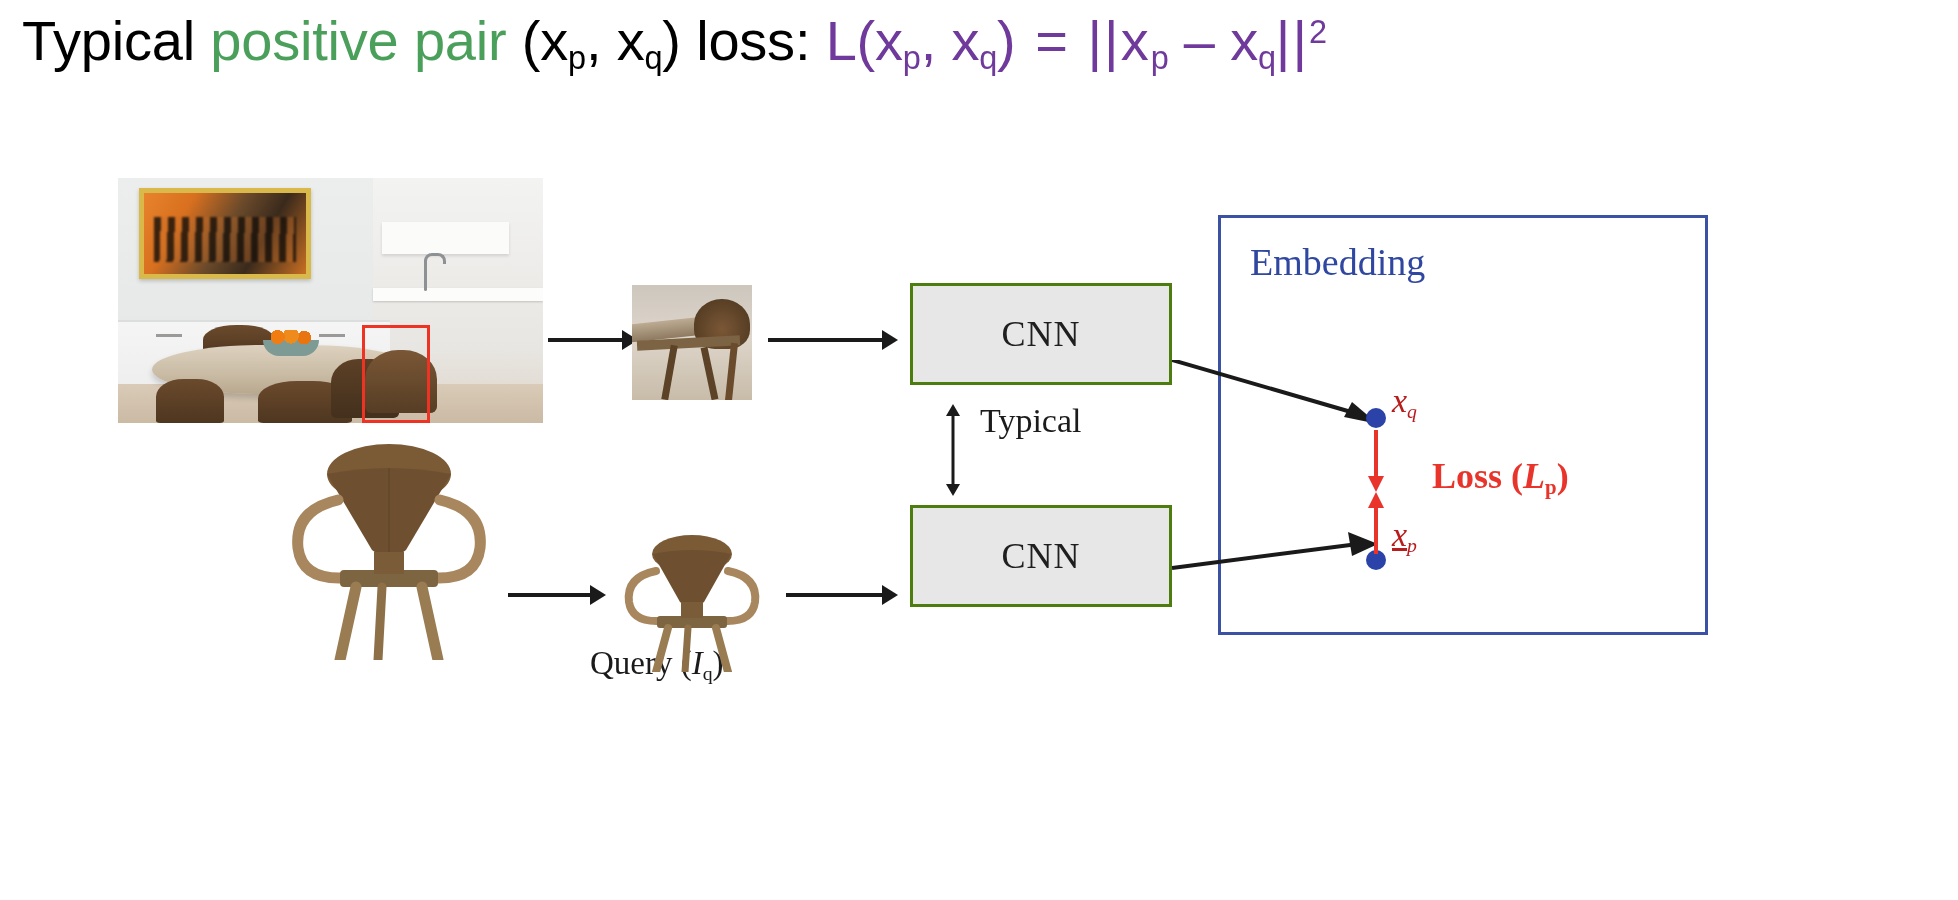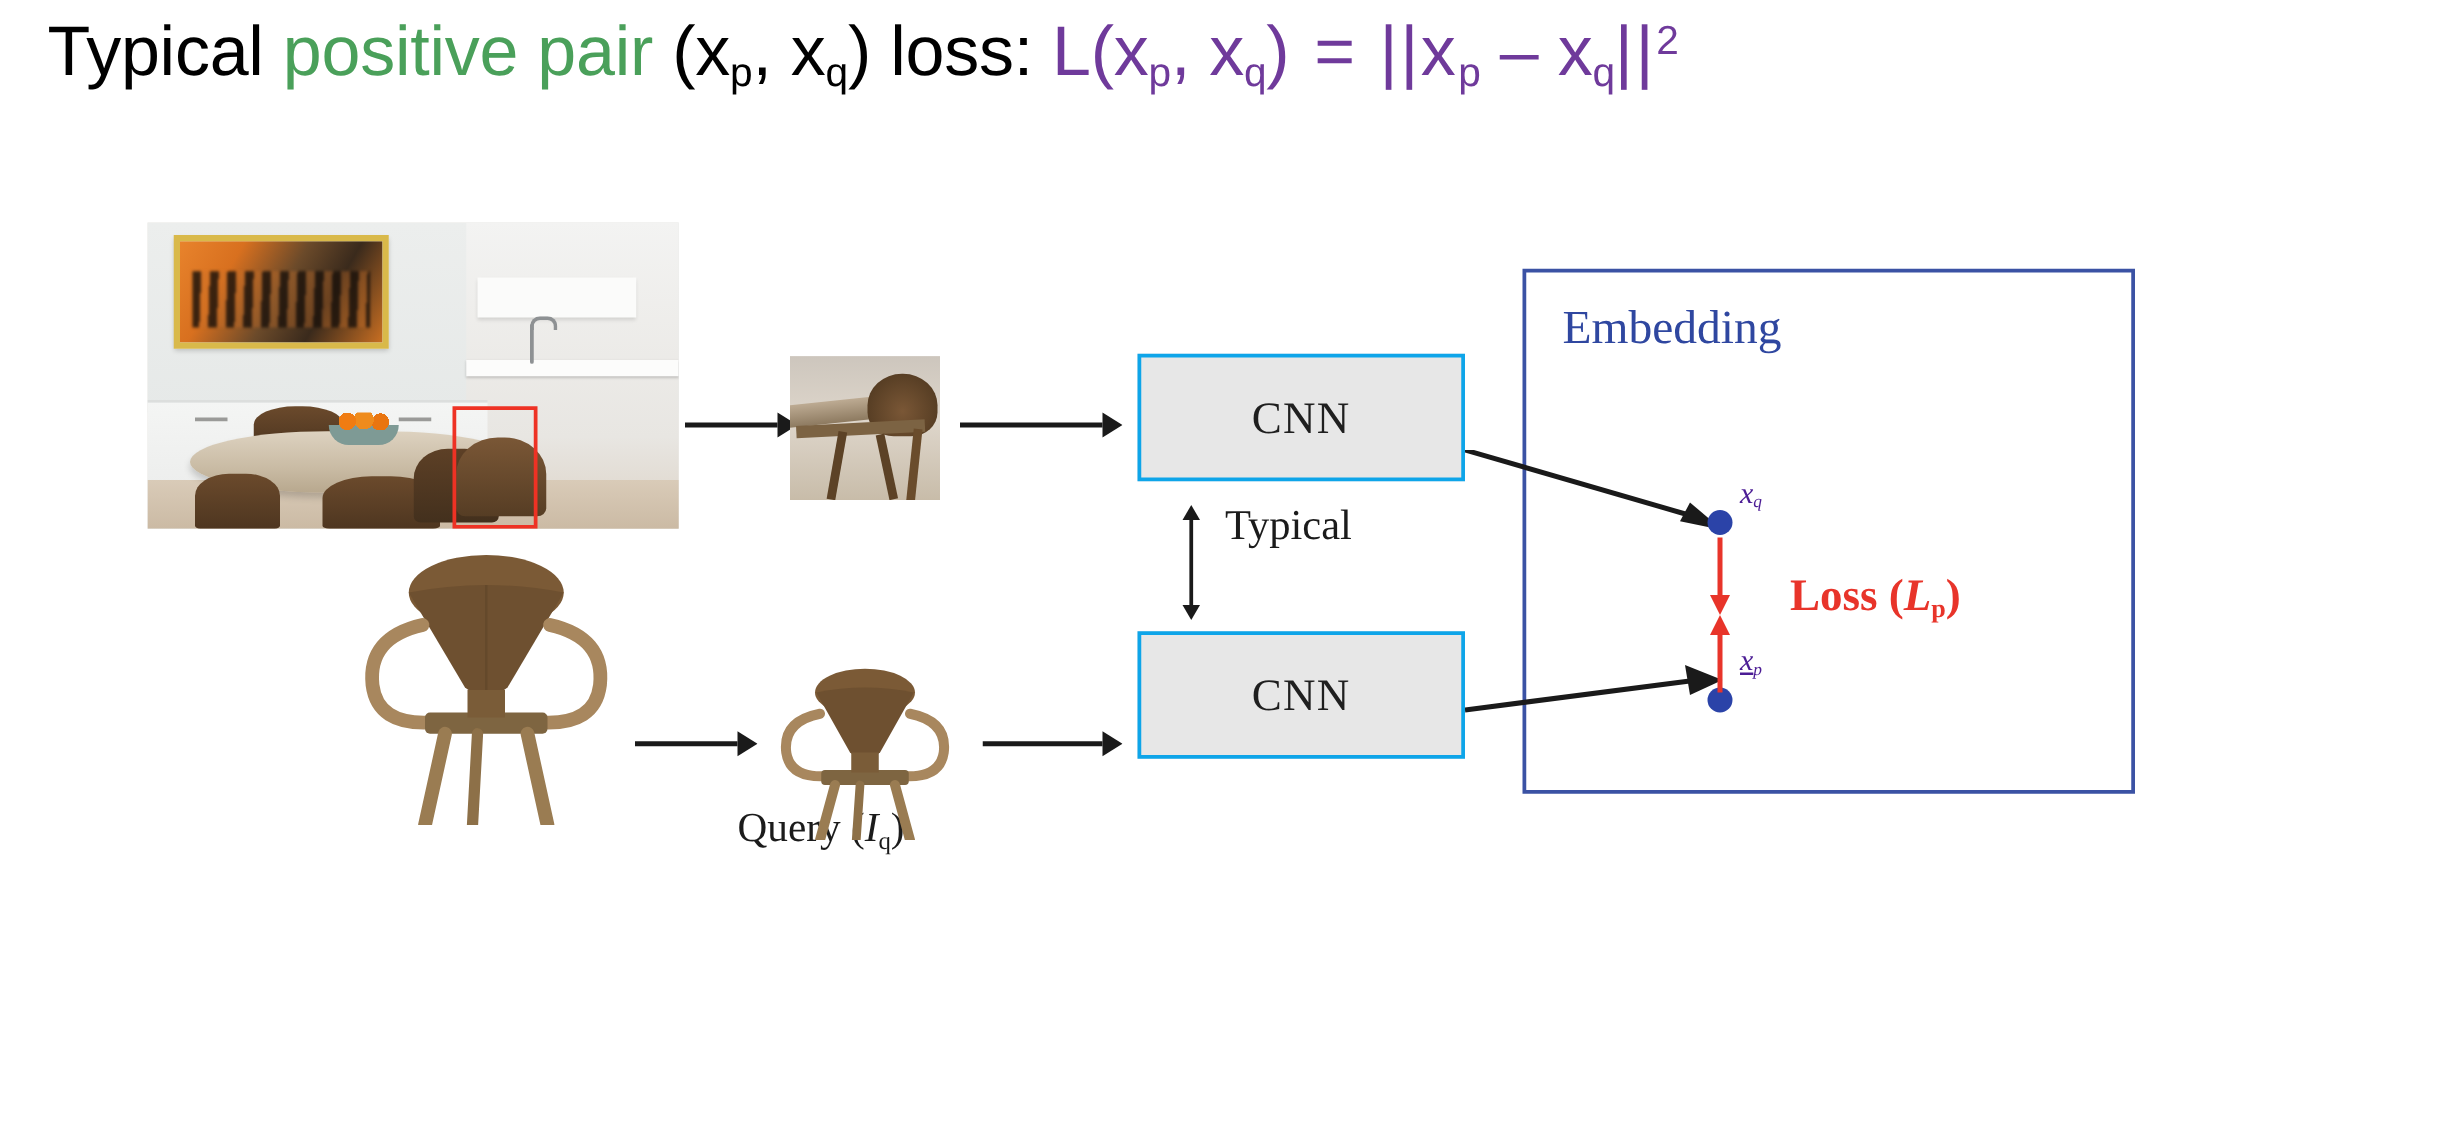--- a/index.html
+++ b/index.html
@@ -11,21 +11,21 @@
     width: 1958px;
     height: 900px;
     position: relative;
     overflow: hidden;
     font-family: "Liberation Sans", sans-serif;
   }
 
   
   #title-area {
     position: absolute;
-    left: 16px;
+    left: 0;
     top: 0;
     width: 1732px;
     height: 165px;
     text-align: right;
   }
   .title-line1 {
     position: absolute;
     left: 22px;
     top: 8px;
     font-size: 56px;
@@ -216,21 +216,21 @@
     white-space: nowrap;
   }
   .fig-label .ital { font-style: italic; }
   .fig-label sub.v { font-size: 0.6em; vertical-align: -0.3em; }
 
   #label-query    { left: 590px; top: 485px; }
 
   
   .cnn-box {
     background: #e7e7e7;
-    border: 3px solid #0ea5e9;
+    border: 3px solid #4d7c0f;
     display: flex;
     align-items: center;
     justify-content: center;
     font-family: "Liberation Serif", serif;
     font-size: 36px;
     color: #1f1f1f;
     letter-spacing: 1px;
     box-sizing: border-box;
   }
   #cnn-top    { left: 910px; top: 123px; width: 262px; height: 102px; }
@@ -261,21 +261,21 @@
     white-space: nowrap;
   }
   .emb-dot {
     width: 20px; height: 20px; border-radius: 50%;
     background: #2b43a8;
   }
   #dot-xq { left: 1366px; top: 248px; }
   #dot-xp { left: 1366px; top: 390px; }
   .emb-var {
     font-family: "Liberation Serif", serif;
-    font-size: 24px; font-style: italic; color: #4c1d95;
+    font-size: 34px; font-style: italic; color: #b91c1c;
     white-space: nowrap;
   }
   #var-xq { left: 1392px; top: 222px; }
   #var-xp { left: 1392px; top: 356px; text-decoration: underline; }
   #loss-label {
     left: 1432px; top: 295px;
     font-family: "Liberation Serif", serif;
     font-size: 36px; color: #e8342a;
     white-space: nowrap;
     font-weight: bold;

